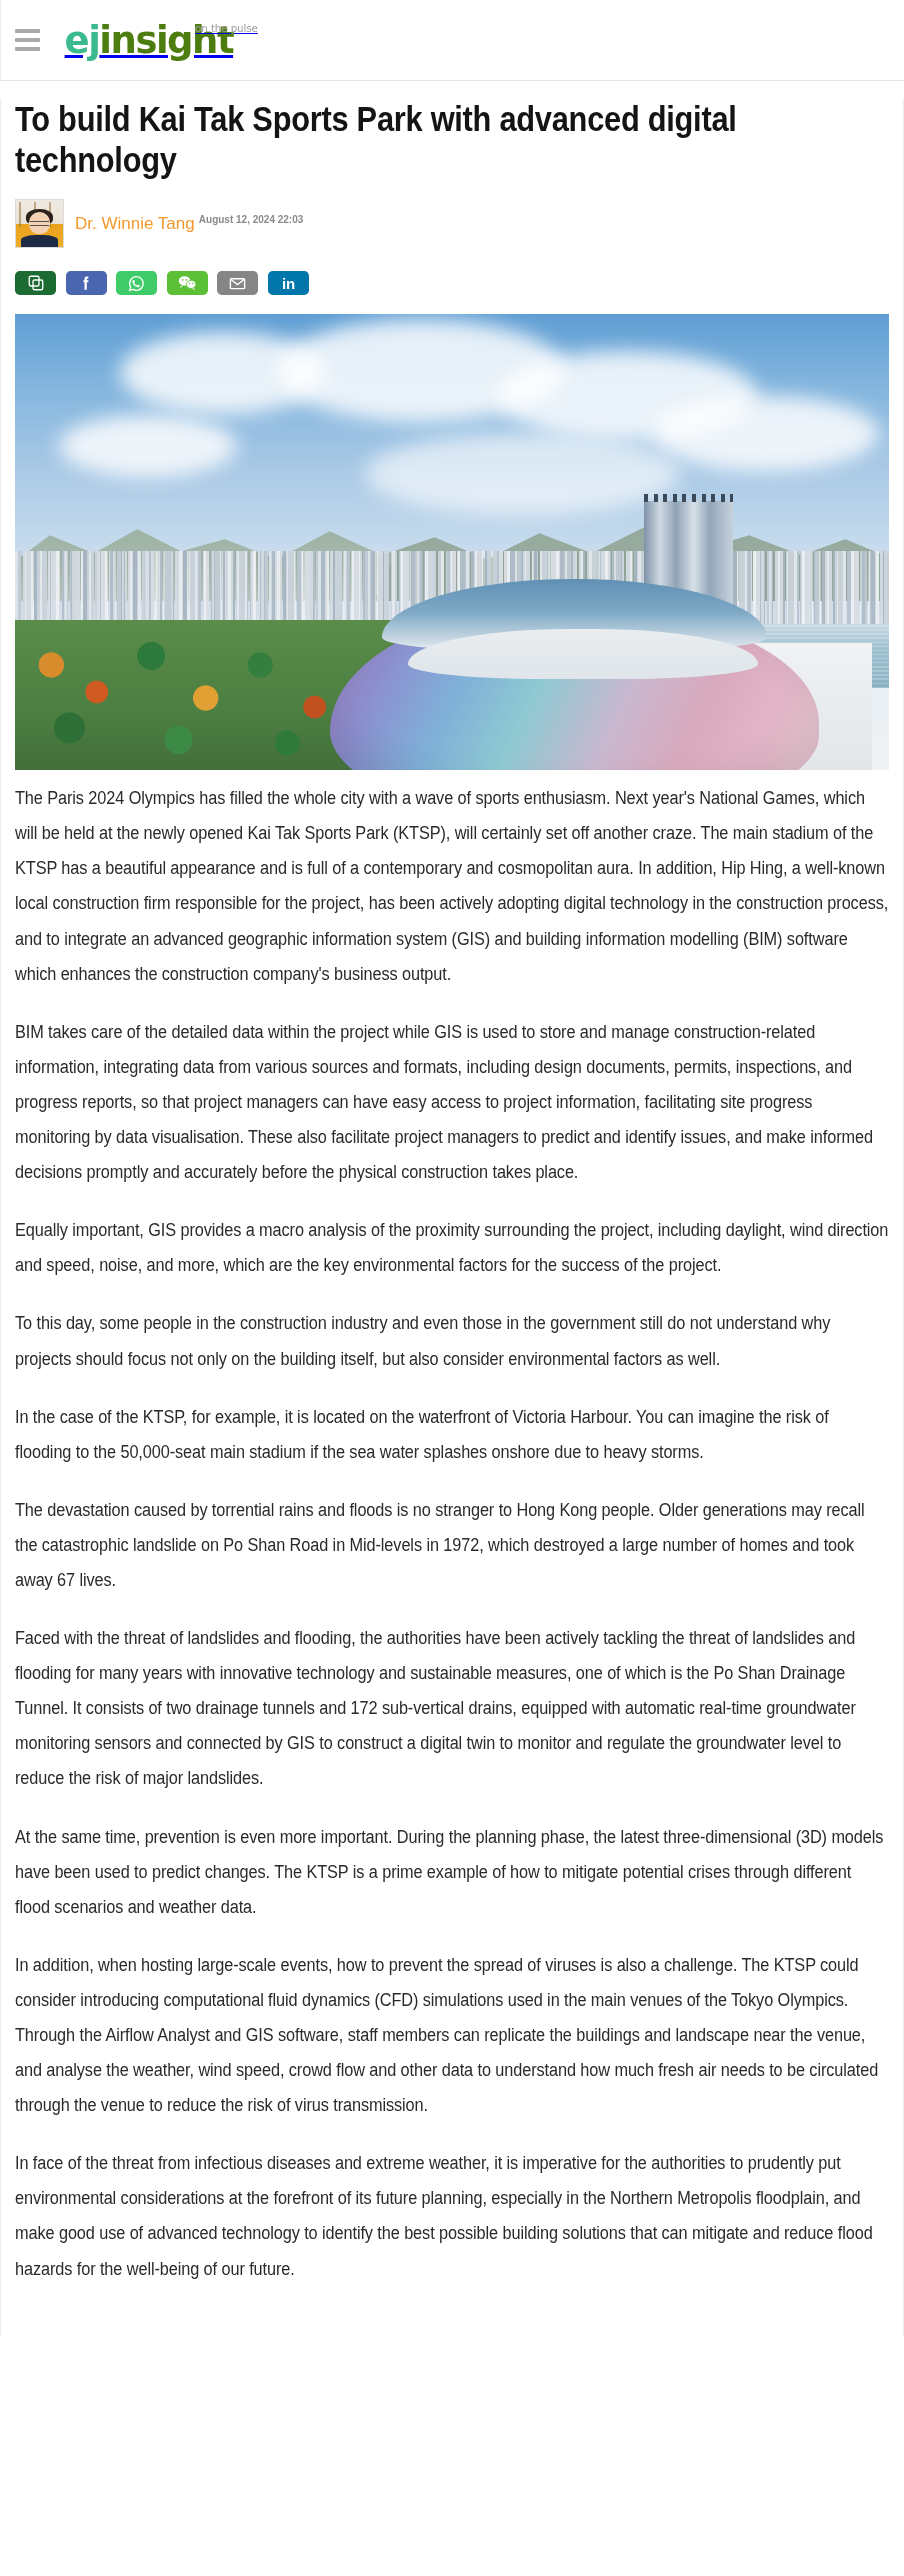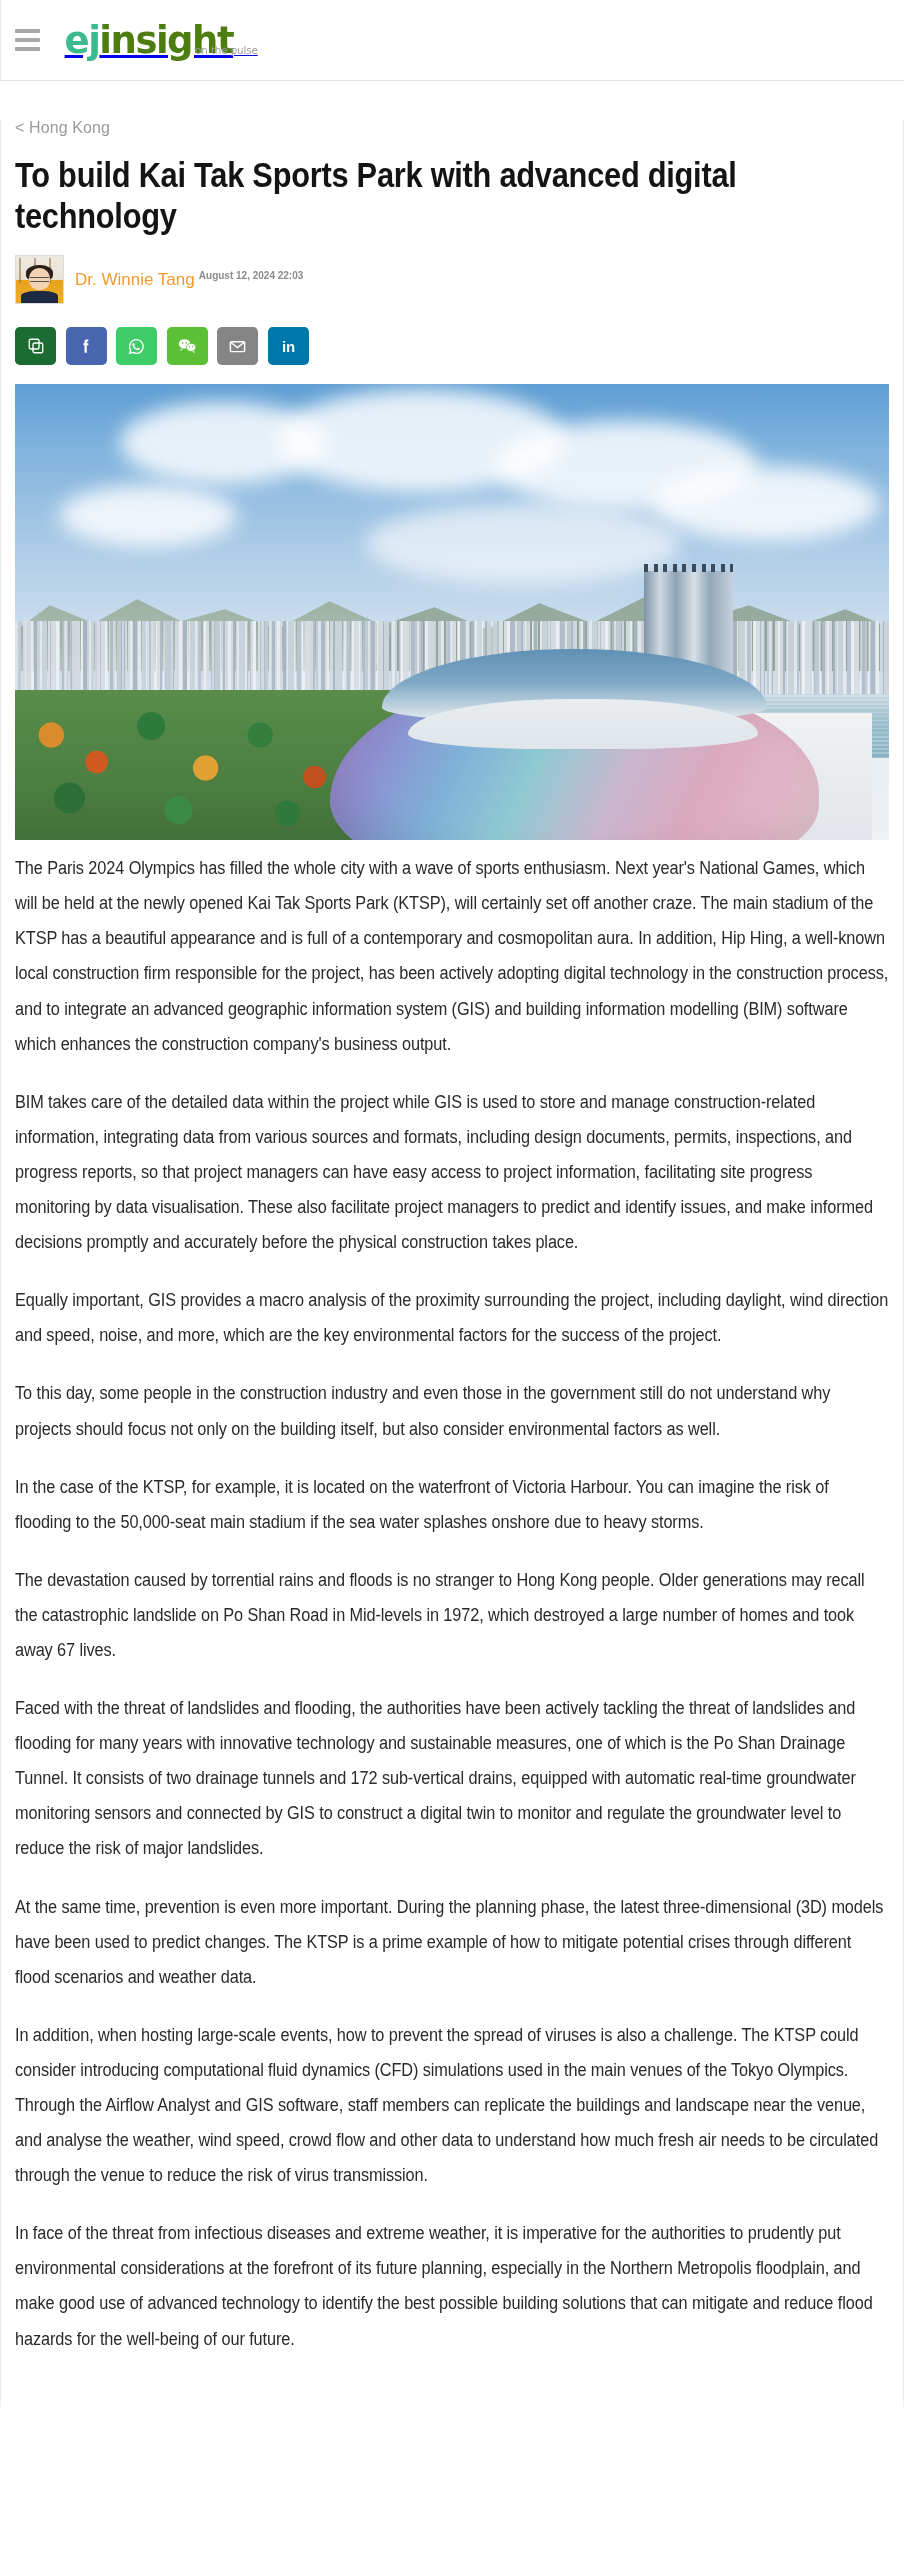--- a/index.html
+++ b/index.html
@@ -46,21 +46,20 @@
     display: block;
     height: 3.4px;
     background: #a9a9a9;
     border-radius: 0.7px;
   }
 
   .logo {
     margin-left: 19px;
     position: relative;
     display: flex;
-    align-items: flex-end;
     user-select: none;
   }
   .logo-word {
     font-family: "DejaVu Sans", sans-serif;
     font-size: 37px;
     font-weight: 700;
     letter-spacing: -1.5px;
     line-height: 1;
   }
   .logo-ej { color: #3bba8e; }
@@ -188,21 +187,21 @@
     font-family: "Liberation Sans", sans-serif;
   }
 
   
   .share-row {
     display: flex;
     gap: 9.6px;
     margin-top: 23px;
   }
   .share-btn {
-    width: 41px; height: 38px;
+    width: 41px; height: 24px;
     border-radius: 4.8px;
     display: flex;
     align-items: center;
     justify-content: center;
     cursor: pointer;
     border: none;
   }
   .share-btn svg { display: block; }
   .sb-copy    { background: #1b6b32; }
   .sb-fb      { background: #4a66b0; }
@@ -390,23 +389,20 @@
     <span class="logo-tagline">on the pulse</span>
   </a>
 </header>
 
 <div class="page">
   <div class="page-rule-left"></div>
   <div class="page-rule-right"></div>
 
   <div class="container">
 
-    <div class="breadcrumb">
-      <a href="#">&lt; Hong Kong</a>
-    </div>
 
     <h1 class="article-title">To build Kai Tak Sports Park with advanced digital technology</h1>
 
     <div class="byline">
       <div class="avatar">
         <div class="av-bg"></div>
         <div class="av-wall"></div>
         <div class="av-hair"></div>
         <div class="av-head"></div>
         <div class="av-glasses"></div>

